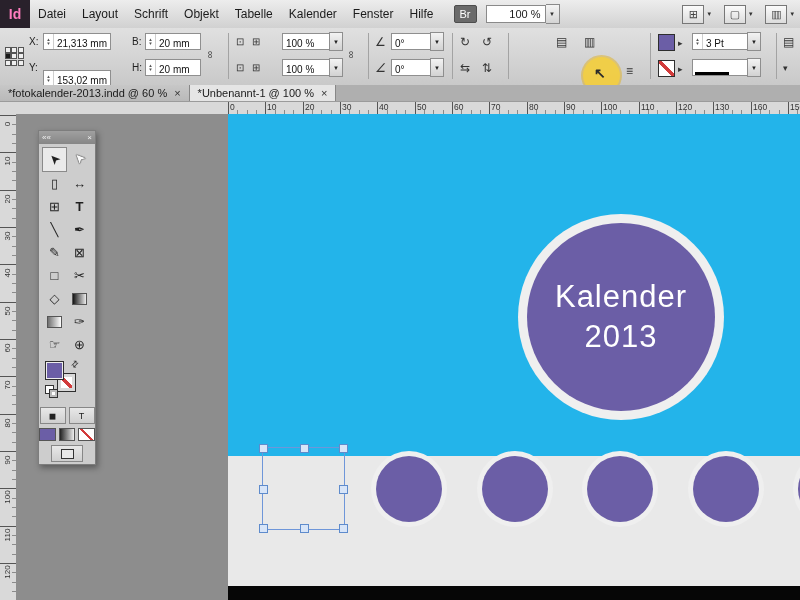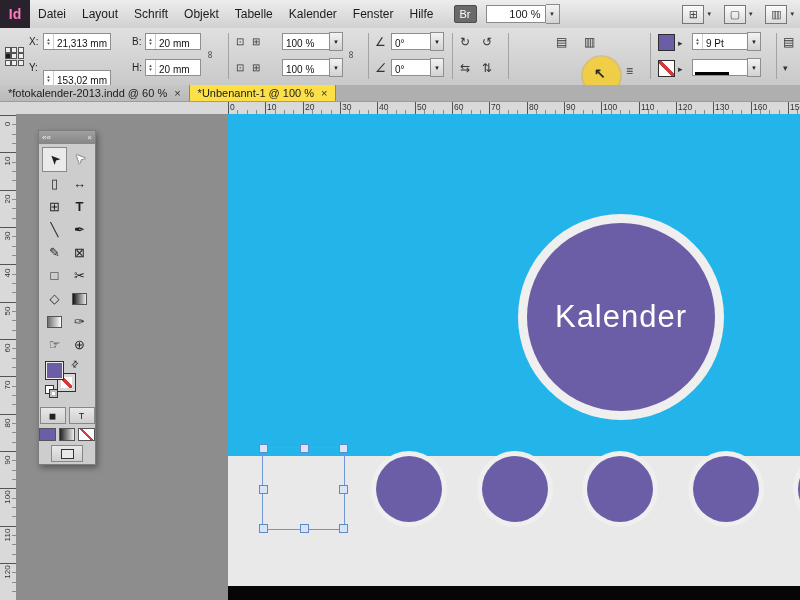--- a/index.html
+++ b/index.html
@@ -49,21 +49,21 @@
   .lineicon{width:34px;height:3px;background:#000;margin:0 2px;}
   .highlight-circle{position:absolute;left:583px;top:29px;width:37px;height:37px;border-radius:50%;
     background:#F3CE3E;opacity:.93;box-shadow:0 0 0 2px rgba(222,176,38,.55);}
   .hl-icon{position:absolute;left:594px;top:37px;font-size:14px;color:#2b2b2b;font-weight:bold;}
 
   
   .tabsbar{position:absolute;left:0;top:85px;width:800px;height:16px;background:#AFAFAF;
     display:flex;font-size:11px;border-bottom:1px solid #9B9B9B;}
   .tab{display:flex;align-items:center;padding:0 8px;border-right:1px solid #878787;
     color:#1a1a1a;background:linear-gradient(#C7C7C7,#B9B9B9);white-space:nowrap;}
-  .tab.active{background:#fde047;}
+  .tab.active{background:#e5e5e5;}
   .tab .x{margin-left:7px;font-size:11px;color:#333;}
 
   
   .corner{position:absolute;left:0;top:102px;width:16px;height:12px;background:#D9D9D9;
     border-right:1px solid #9E9E9E;border-bottom:1px solid #9E9E9E;}
   .hruler{position:absolute;left:16px;top:102px;width:784px;height:12px;background:#D9D9D9;
     border-bottom:1px solid #9E9E9E;overflow:hidden;
     background-image:
       repeating-linear-gradient(to right,#555 0 1px,transparent 1px 37.33px),
       repeating-linear-gradient(to right,#8A8A8A 0 1px,transparent 1px 9.333px);
@@ -289,21 +289,21 @@
         background-image:linear-gradient(45deg,transparent 43%,#D23B3B 43%,#D23B3B 57%,transparent 57%)"></div>
     </div>
     <div class="cp icn" style="left:678px;top:32px;font-size:9px">▸</div>
 
     <div class="cp" style="left:692px;top:5px">
       <div class="fld" style="width:54px">
         <span class="spin">
             <i>▲</i>
             <i>▼</i>
           </span>
-        <span class="fval">9 Pt</span>
+        <span class="fval">3 Pt</span>
       </div>
       <div class="ddb">▼</div>
     </div>
     <div class="cp" style="left:692px;top:31px">
       <div class="fld" style="width:54px">
           <span class="lineicon"></span>
         </div>
       <div class="ddb">▼</div>
     </div>
     <div class="vsep" style="left:776px"></div>
@@ -358,20 +358,21 @@
   </div>
 
   <div class="pasteboard"></div>
   <div class="page">
     <div class="sky"></div>
     <div class="footer-black"></div>
 
     <div class="big-ring">
       <div class="big-inner">
         <span class="l1">Kalender</span>
+        <span class="l2">2013</span>
       </div>
     </div>
 
     <div class="ring" style="left:143px">
         <div class="in"></div>
       </div>
     <div class="ring" style="left:249px">
         <div class="in"></div>
       </div>
     <div class="ring" style="left:354px">

